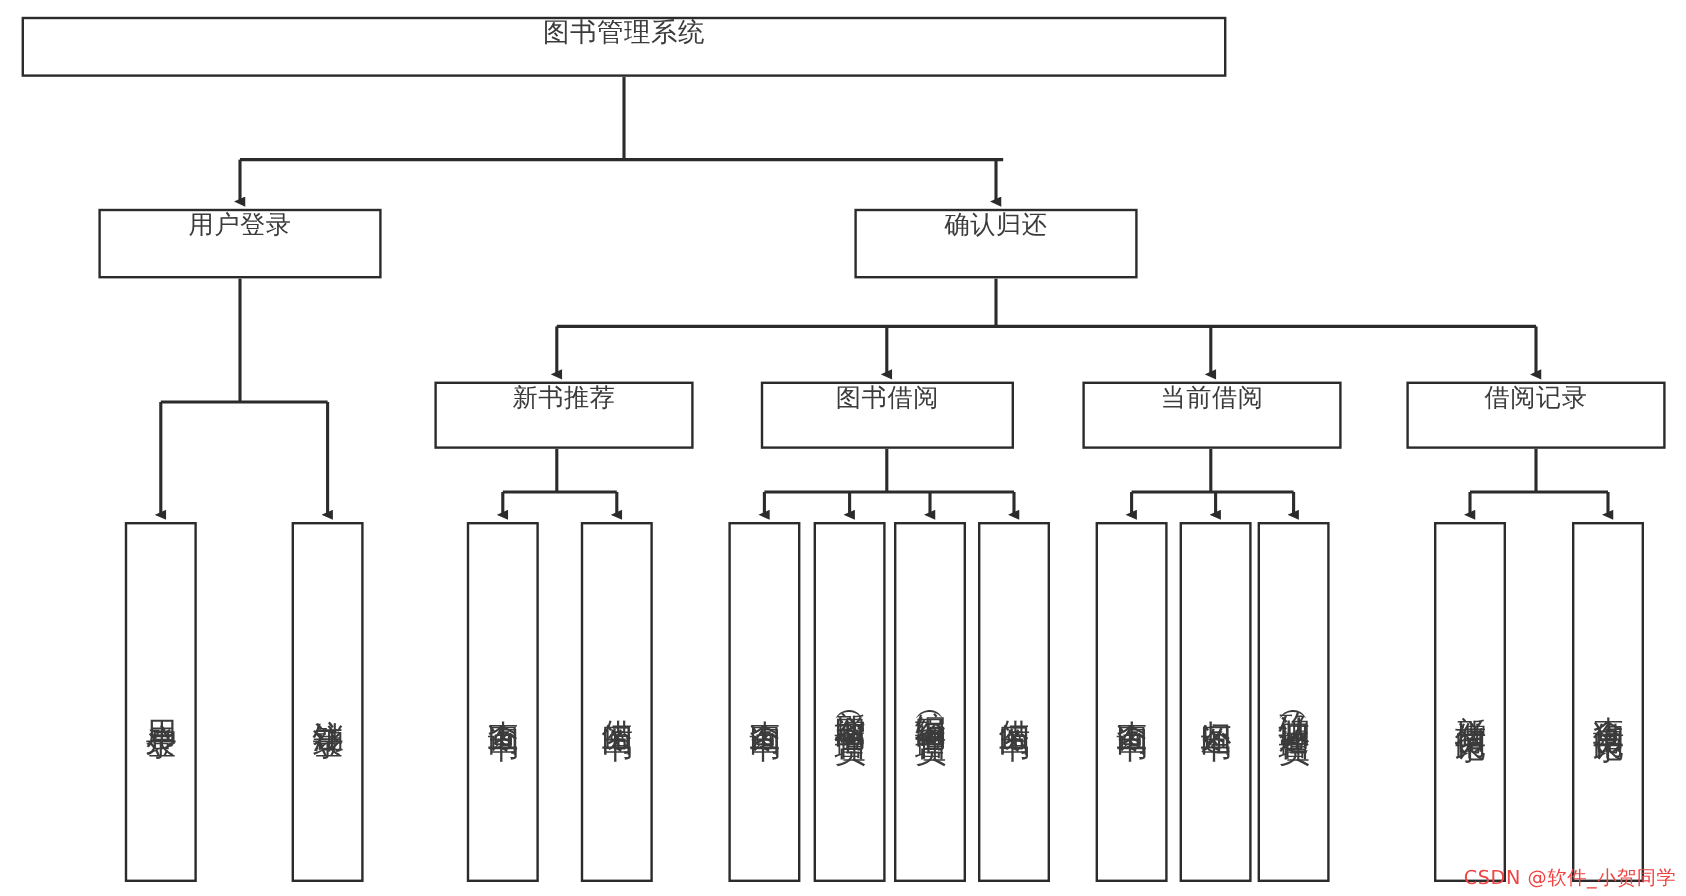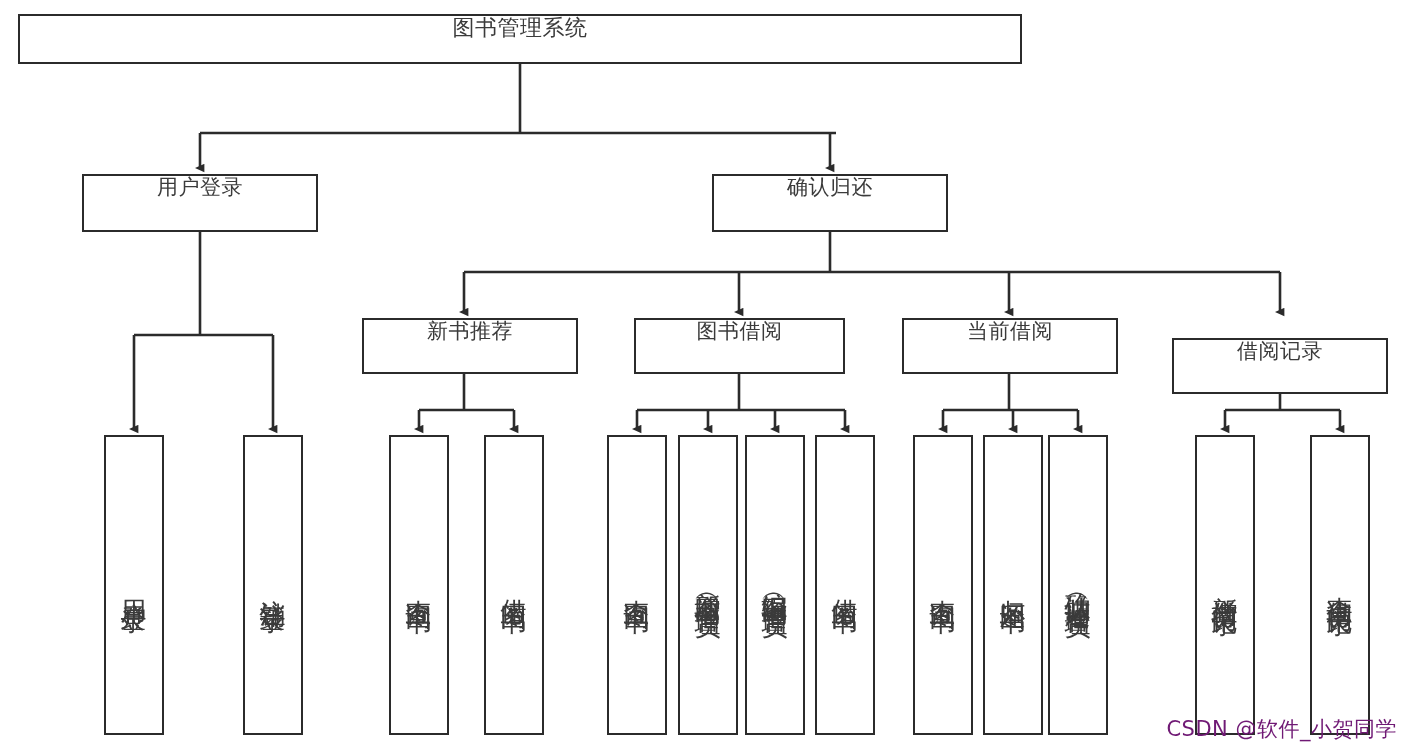--- a/index.html
+++ b/index.html
@@ -62,22 +62,22 @@
     font-size: 26px;
     line-height: 1.0;
     letter-spacing: 3px;
     white-space: nowrap;
     max-height: 100%;
   }
   .watermark {
     position: absolute;
     right: 8px;
     bottom: 4px;
-    font-size: 21px;
-    color: #701a75;
+    font-size: 16px;
+    color: #ef4444;
     letter-spacing: 0.5px;
     white-space: nowrap;
     z-index: 5;
   }
 </style>
 </head>
 <body>
 
 <div id="canvas">
 
@@ -145,21 +145,21 @@
 
   <div class="node h" style="left:362px; top:318px; width:216px; height:56px;">
     <span class="lbl">新书推荐</span>
   </div>
   <div class="node h" style="left:634px; top:318px; width:211px; height:56px;">
     <span class="lbl">图书借阅</span>
   </div>
   <div class="node h" style="left:902px; top:318px; width:216px; height:56px;">
     <span class="lbl">当前借阅</span>
   </div>
-  <div class="node h" style="left:1172px; top:318px; width:216px; height:56px;margin-top:20px;">
+  <div class="node h" style="left:1172px; top:318px; width:216px; height:56px;">
     <span class="lbl">借阅记录</span>
   </div>
 
   <div class="node v" style="left:104px; top:435px; width:60px; height:300px;">
     <span class="lbl">用户登录</span>
   </div>
   <div class="node v" style="left:243px; top:435px; width:60px; height:300px;">
     <span class="lbl">注销登录</span>
   </div>
 

